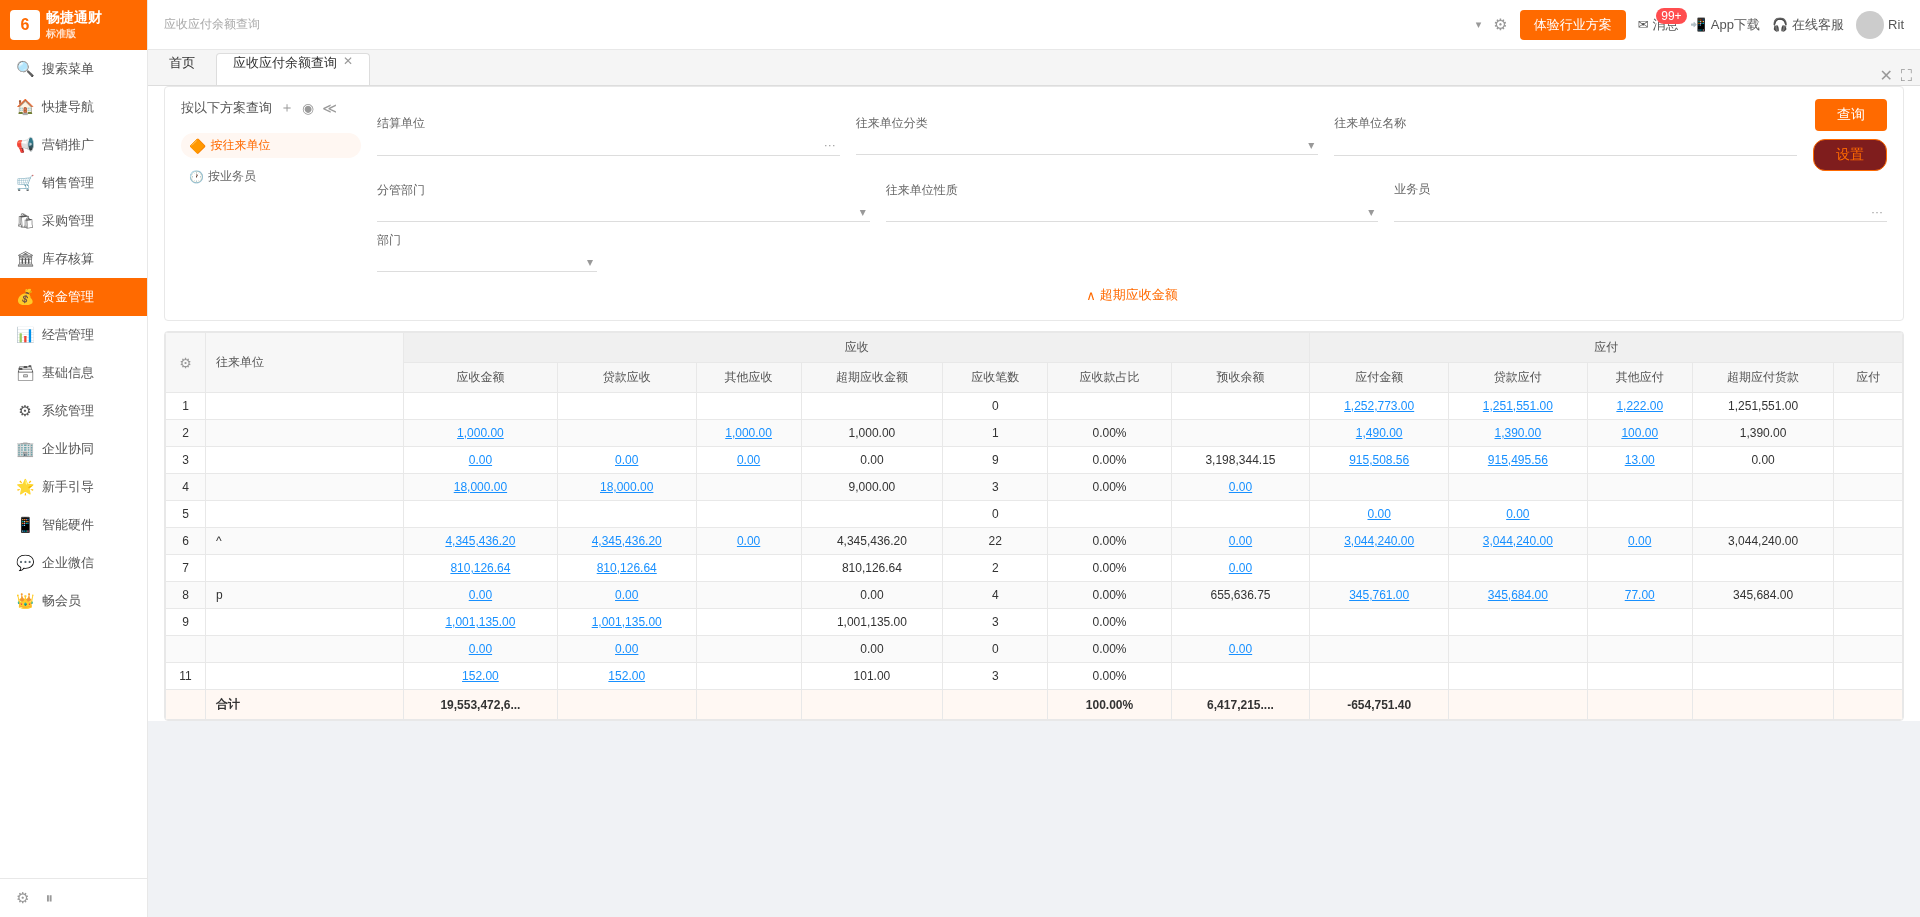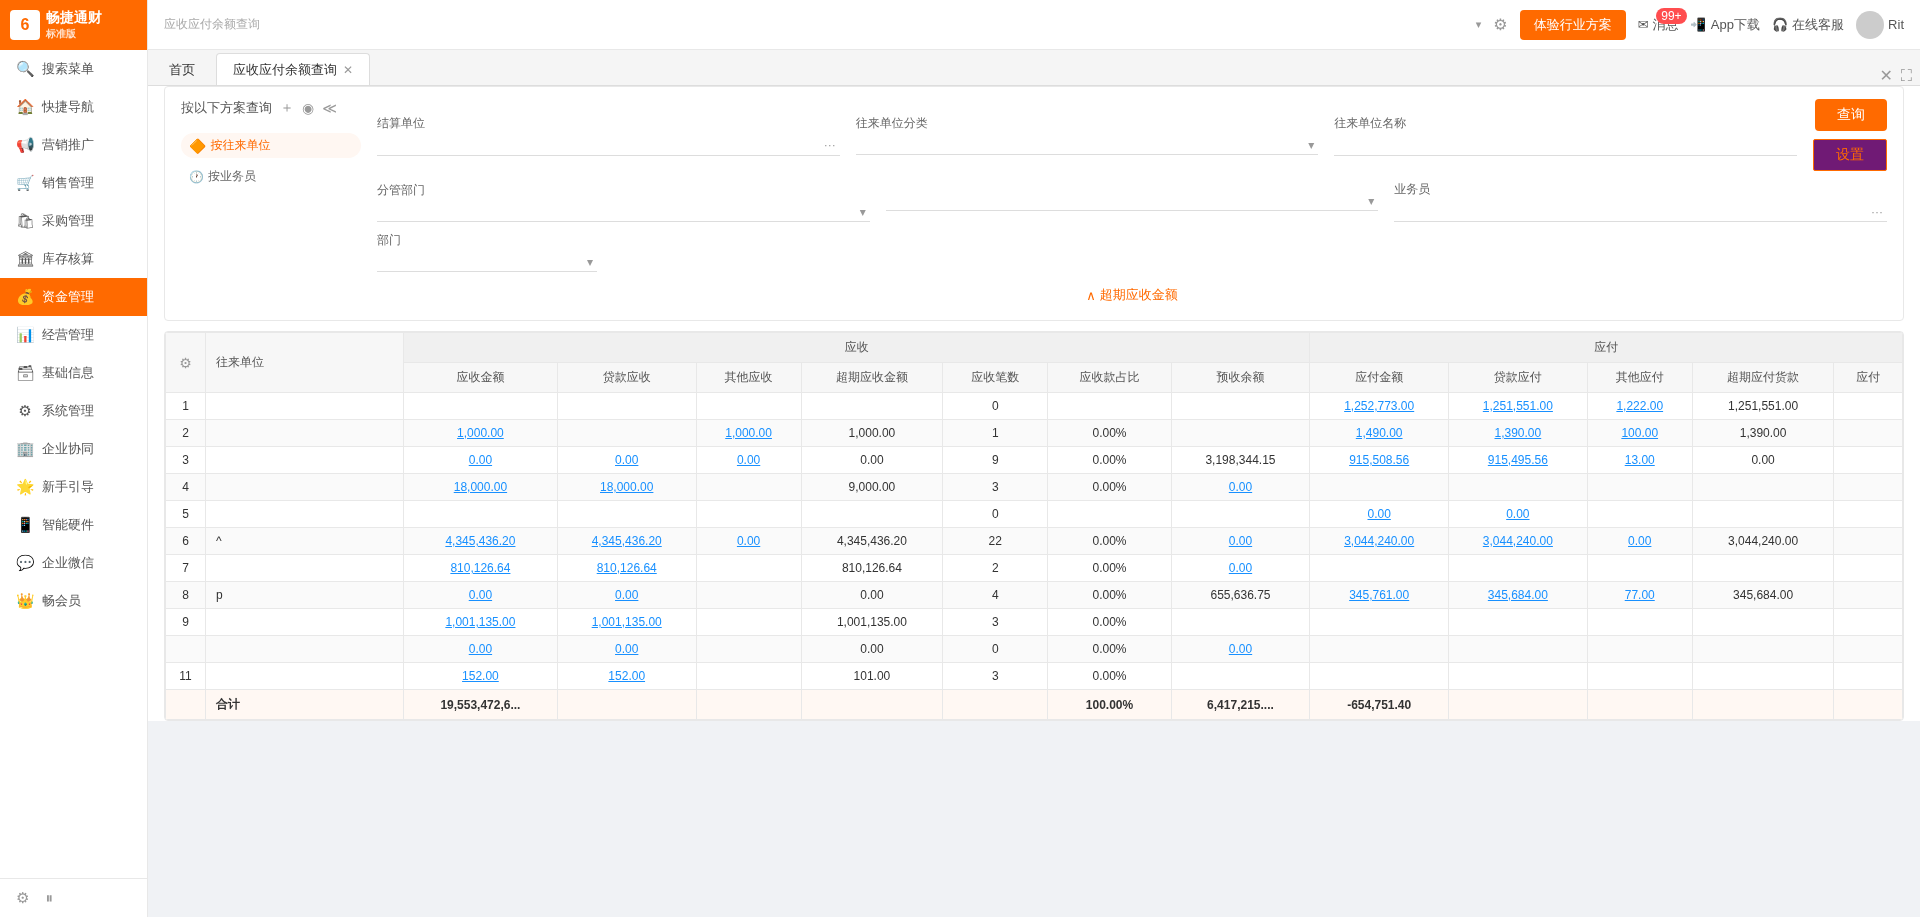--- a/index.html
+++ b/index.html
@@ -49,21 +49,21 @@
     .gear-icon { font-size: 16px; color: #999; cursor: pointer; }
     .dropdown-arrow { font-size: 11px; color: #999; cursor: pointer; }
     .user-avatar { width: 28px; height: 28px; border-radius: 14px; background: #ccc; display: inline-block; }
 
     
     .tab-bar {
       position: fixed; left: 148px; top: 50px; right: 0; height: 36px;
       background: #f5f5f5; display: flex; align-items: end; border-bottom: 1px solid #ddd; z-index: 99;
     }
     .tab-item {
-      height: 32px; padding: 0 16px; display: flex; align-items: center; gap: 6px;
+      height: 32px; padding: 0 16px; display: flex; gap: 6px;
       background: #fff; border: 1px solid #ddd; border-bottom: none; cursor: pointer;
       font-size: 13px; color: #333; border-radius: 4px 4px 0 0; margin-left: 4px;
     }
     .tab-item.home { background: #f5f5f5; border-color: transparent; }
     .tab-item .tab-close { color: #999; font-size: 12px; }
     .tab-bar-right { margin-left: auto; display: flex; align-items: center; padding-right: 8px; gap: 8px; }
     .tab-bar-right .icon-btn { font-size: 16px; color: #999; cursor: pointer; }
 
     
     .main-content {
@@ -125,21 +125,21 @@
     .select-row .arrow { color: #999; font-size: 12px; cursor: pointer; }
     .collapse-btn {
       display: flex; align-items: center; gap: 4px; color: #ff6a00; font-size: 13px;
       cursor: pointer; margin: 0 auto; width: fit-content; padding: 4px 0;
     }
     .btn-query {
       background: #ff6a00; color: #fff; border: none; border-radius: 4px;
       padding: 7px 22px; cursor: pointer; font-size: 14px;
     }
     .btn-settings {
-      background: #701a75; color: #ff6a00; border: 1px solid #ff6a00; border-radius: 2px;
+      background: #7f1d1d; color: #ff6a00; border: 1px solid #ff6a00; border-radius: 12px;
       padding: 6px 22px; cursor: pointer; font-size: 14px; margin-top: 4px;
     }
 
     
     .table-container {
       margin: 0 16px 16px; background: #fff; border: 1px solid #e8e8e8;
       border-radius: 4px; overflow-x: auto;
     }
     table {
       width: 100%; border-collapse: collapse; min-width: 1500px;
@@ -341,20 +341,21 @@
 
           <div class="search-row">
             <div class="select-field">
               <label>分管部门</label>
               <div class="select-row">
                 <div style="flex:1; color:#ccc;"></div>
                 <span class="arrow">▾</span>
               </div>
             </div>
             <div class="select-field">
+              <label>往来单位性质</label>
               <div class="select-row">
                 <div style="flex:1; color:#ccc;"></div>
                 <span class="arrow">▾</span>
               </div>
             </div>
             <div class="search-field">
               <label>业务员</label>
               <div class="search-input-row">
                 <input type="text" style="">
                 <span class="dots">···</span>

